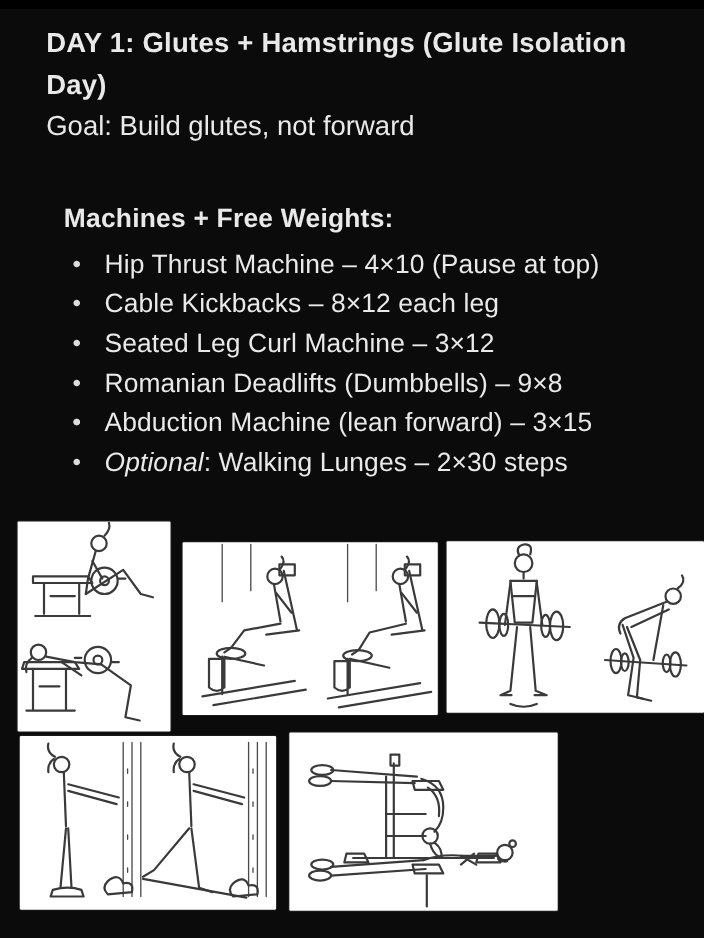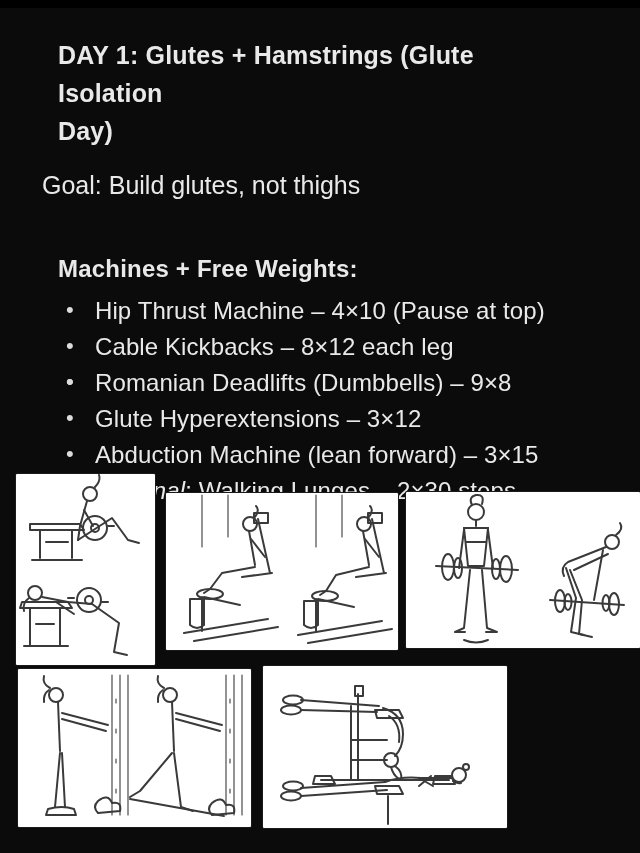--- a/index.html
+++ b/index.html
@@ -8,21 +8,21 @@
     background:#0b0b0b;
     position:relative;
     overflow:hidden;
     font-family:"Liberation Sans", sans-serif;
     color:#e9e9e9;
     -webkit-font-smoothing:antialiased;
   }
   .topstrip{position:absolute;top:0;left:0;width:640px;height:8px;background:#000;}
   .text-block{padding:20px 40px 0 42px;}
   .title{
-    font-size:25px;font-weight:bold;line-height:38px;margin:16px;
+    font-size:25px;font-weight:bold;line-height:38px;margin:0;
     letter-spacing:.2px;
   }
   .goal-line{font-size:25px;line-height:38px;margin:0;}
   .goal-label{font-weight:normal;}
   .section-heading{
     font-size:24px;font-weight:bold;line-height:36px;
     margin:47px 0 6px 16px;letter-spacing:.2px;
   }
   ul.exercise-list{list-style:none;margin:0;padding:0;}
   ul.exercise-list li{
@@ -51,30 +51,30 @@
   .ink-thin{stroke:#4a4a4a;fill:none;stroke-width:1.2;stroke-linecap:round;}
 </style>
 </head>
 <body>
 
 <div class="topstrip"></div>
 
 <div class="text-block">
   <h1 class="title"><span>DAY 1: Glutes + Hamstrings (Glute Isolation</span><br>
     <span>Day)</span></h1>
-  <p class="goal-line"><span class="goal-label">Goal:</span><span> Build glutes, not thighs</span></p>
+  <p class="goal-line"><span class="goal-label">Goal:</span><span> Build glutes, not forward</span></p>
 
   <h2 class="section-heading">Machines + Free Weights:</h2>
 
   <ul class="exercise-list">
     <li><span class="bullet">•</span><span class="it"></span><span>Hip Thrust Machine – 4×10 (Pause at top)</span></li>
     <li><span class="bullet">•</span><span class="it"></span><span>Cable Kickbacks – 8×12 each leg</span></li>
+    <li><span class="bullet">•</span><span class="it"></span><span>Seated Leg Curl Machine – 3×12</span></li>
+    <li><span class="bullet">•</span><span class="it"></span><span>Romanian Deadlifts (Dumbbells) – 9×8</span></li>
     <li><span class="bullet">•</span><span class="it"></span></li>
-    <li><span class="bullet">•</span><span class="it"></span><span>Romanian Deadlifts (Dumbbells) – 9×8</span></li>
-    <li><span class="bullet">•</span><span class="it"></span><span>Glute Hyperextensions – 3×12</span></li>
     <li><span class="bullet">•</span><span class="it"></span><span>Abduction Machine (lean forward) – 3×15</span></li>
     <li><span class="bullet">•</span><span class="it">Optional</span><span>: Walking Lunges – 2×30 steps</span></li>
   </ul>
 </div>
 
 <div class="figures">
 
   <div class="panel p1" aria-label="barbell hip thrust on bench illustration">
     <svg viewBox="0 0 139 191">
 

